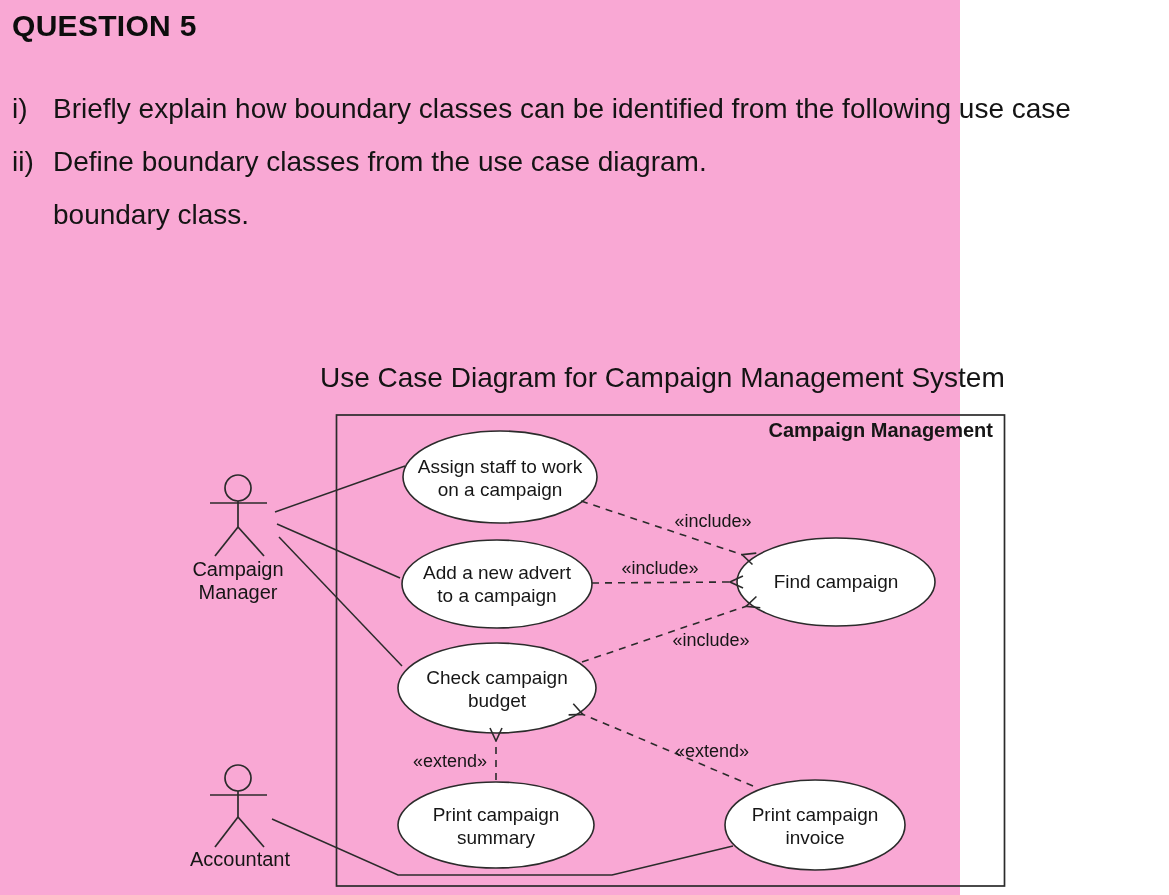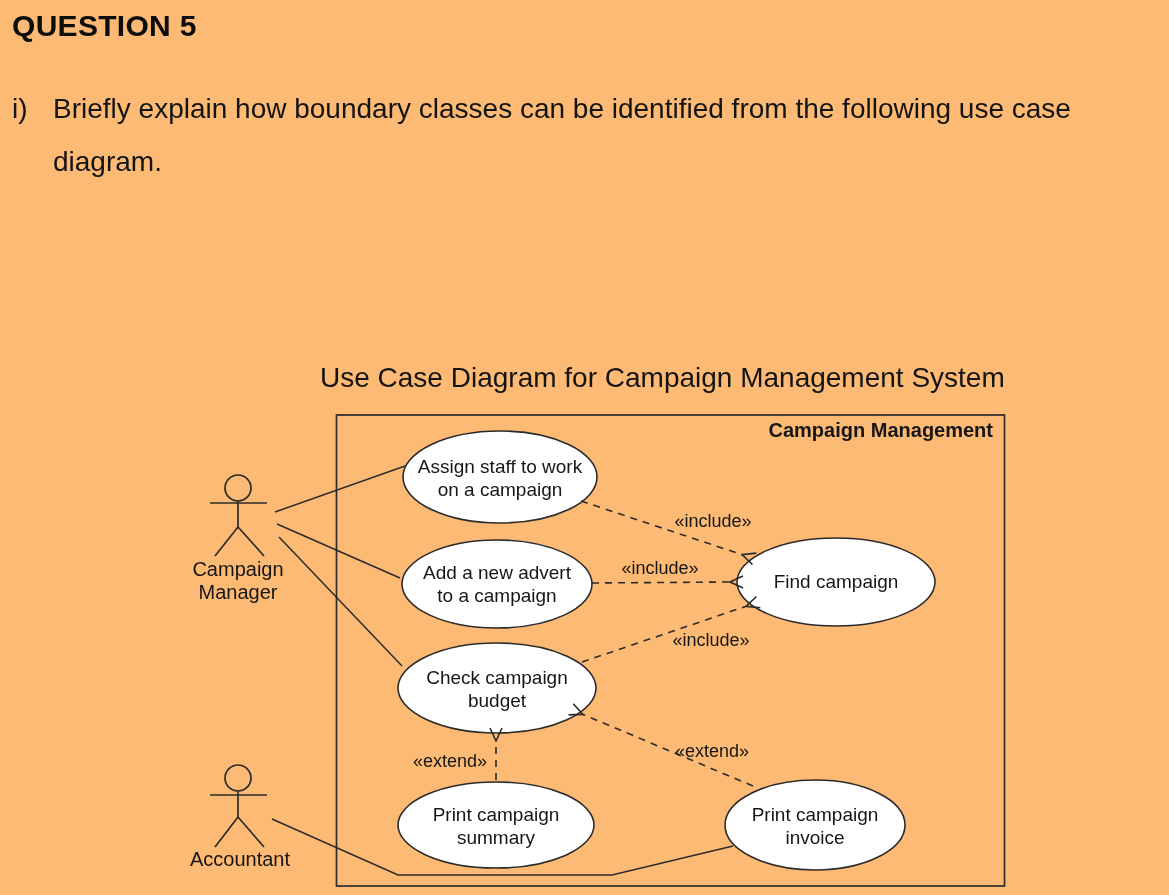--- a/index.html
+++ b/index.html
@@ -3,21 +3,21 @@
 <meta charset="utf-8">
 <style>
   * { margin: 0; padding: 0; box-sizing: border-box; }
   html, body {
     width: 1169px; height: 895px;
     background: #ffffff;
     font-family: "Liberation Sans", sans-serif;
     color: #141414;
     overflow: hidden;
   }
-  .page { position: relative; width: 1169px; height: 895px; background:#fdba74; }
+  .page { position: relative; width: 960px; height: 895px; background:#f9a8d4; }
 
   
   .question-block { position: absolute; left: 12px; top: 8px; width: 1150px; }
   .q-heading {
     font-size: 30px; font-weight: bold; letter-spacing: 0.3px;
     line-height: 36px; color: #0d0d0d;
   }
   .q-items { margin-top: 38px; }
   .q-line { display: flex; line-height: 53px; font-size: 28px; color: #141414; }
   .q-marker { flex: 0 0 41px; }
@@ -51,22 +51,26 @@
 <div class="page">
 
   <div class="question-block">
     <div class="q-heading">QUESTION 5</div>
     <div class="q-items">
       <div class="q-line">
         <span class="q-marker">i)</span>
         <span class="q-text">Briefly explain how boundary classes can be identified from the following use case</span>
       </div>
       <div class="q-line">
+        <span class="q-marker">ii)</span>
+        <span class="q-text">Define boundary classes from the use case diagram.</span>
+      </div>
+      <div class="q-line">
         <span class="q-marker"></span>
-        <span class="q-text">diagram.</span>
+        <span class="q-text">boundary class.</span>
       </div>
     </div>
   </div>
 
   <div class="diagram-title">Use Case Diagram for Campaign Management System</div>
 
   <svg class="diagram" viewBox="0 0 1169 895">
     <defs>
       <marker id="arrow-open" markerWidth="18" markerHeight="16" refX="1" refY="0" viewBox="-1 -8 18 16" orient="auto" markerUnits="userSpaceOnUse">
         <path d="M 13 -6 L 0 0 L 13 6" fill="none" stroke="#2b2b2b" stroke-width="1.6"></path>

